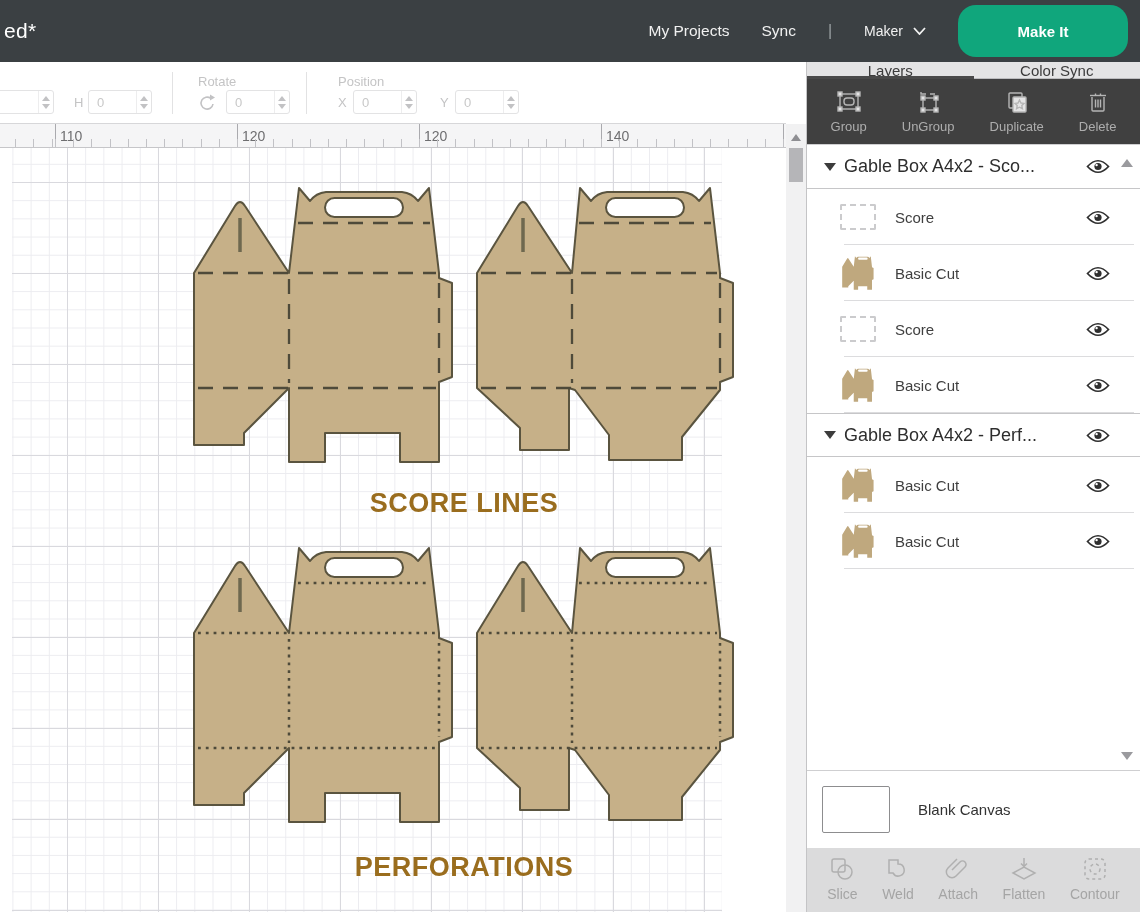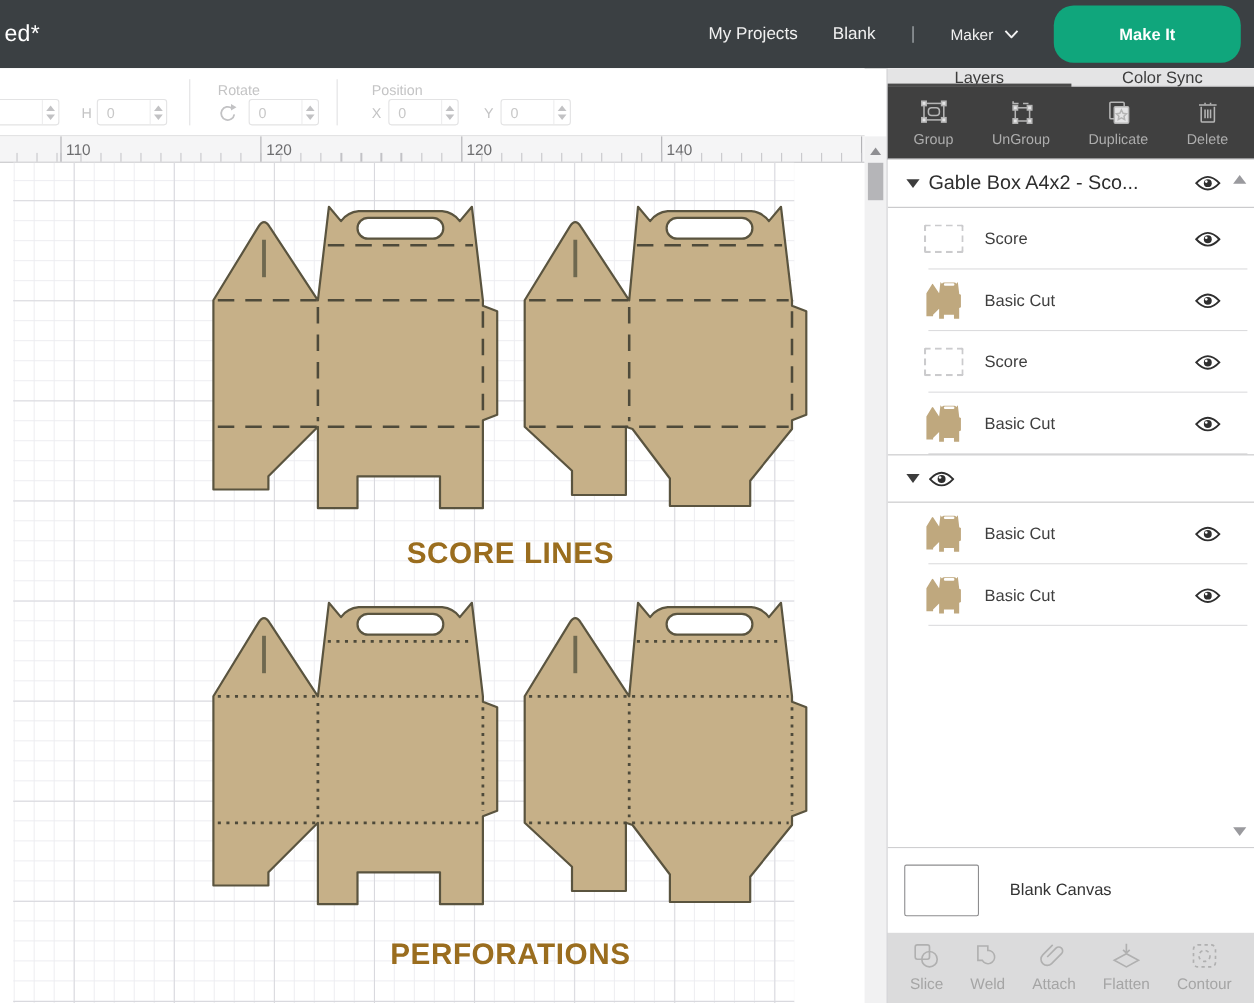--- a/index.html
+++ b/index.html
@@ -116,21 +116,21 @@
     <defs>
       <path id="boxsil" fill-rule="evenodd" d="M0 88 L41 21 Q46 13 51 21 L95 88 L105 3 L116 16 Q122 8 132 7 L208 7 Q218 8 224 16 L235 3 L245 88 L245 93 L258 98 L258 192 L245 197 L245 277 L206 277 L206 248 L131 248 L131 277 L95 277 L95 203 L50 248 L50 260 L0 260 Z
            M140 13 L200 13 A9.5 9.5 0 0 1 200 32 L140 32 A9.5 9.5 0 0 1 140 13 Z"></path>
     </defs>
   </svg>
 
   <div class="topbar">
     <span class="doc-title">ed*</span>
     <div class="topbar-right">
       <span class="topbar-link">My Projects</span>
-      <span class="topbar-link">Blank</span>
+      <span class="topbar-link">Sync</span>
       <span class="topbar-sep">|</span>
       <span class="machine-select">
         <span>Maker</span>
         <svg class="chev" viewBox="0 0 13 8">
           <polyline points="1,1 6.5,7 12,1" fill="none" stroke="#f1f1f1" stroke-width="1.8"></polyline>
         </svg>
       </span>
       <button class="make-it">Make It</button>
     </div>
   </div>
@@ -356,20 +356,21 @@
         <span class="layer-label">Basic Cut</span>
         <svg class="eye" viewBox="0 0 24 16">
           <path d="M1.5 8 Q12 -3.5 22.5 8 Q12 19.5 1.5 8 Z" fill="none" stroke="#2f2f2f" stroke-width="1.7"></path>
           <circle cx="12" cy="8" r="3.6" fill="#2f2f2f"></circle>
             <circle cx="10.6" cy="6.6" r="1.2" fill="#fff"></circle>
         </svg>
       </div>
 
       <div class="lrow group" style="border-top:1px solid #c6c6c8;">
         <i class="caret"></i>
+        <span class="group-title">Gable Box A4x2 - Perf...</span>
         <svg class="eye" viewBox="0 0 24 16">
           <path d="M1.5 8 Q12 -3.5 22.5 8 Q12 19.5 1.5 8 Z" fill="none" stroke="#2f2f2f" stroke-width="1.7"></path>
           <circle cx="12" cy="8" r="3.6" fill="#2f2f2f"></circle>
             <circle cx="10.6" cy="6.6" r="1.2" fill="#fff"></circle>
         </svg>
       </div>
 
       <div class="lrow item">
         <span class="layer-icon">
           <svg width="34" height="36" viewBox="-8 -8 276 296">

